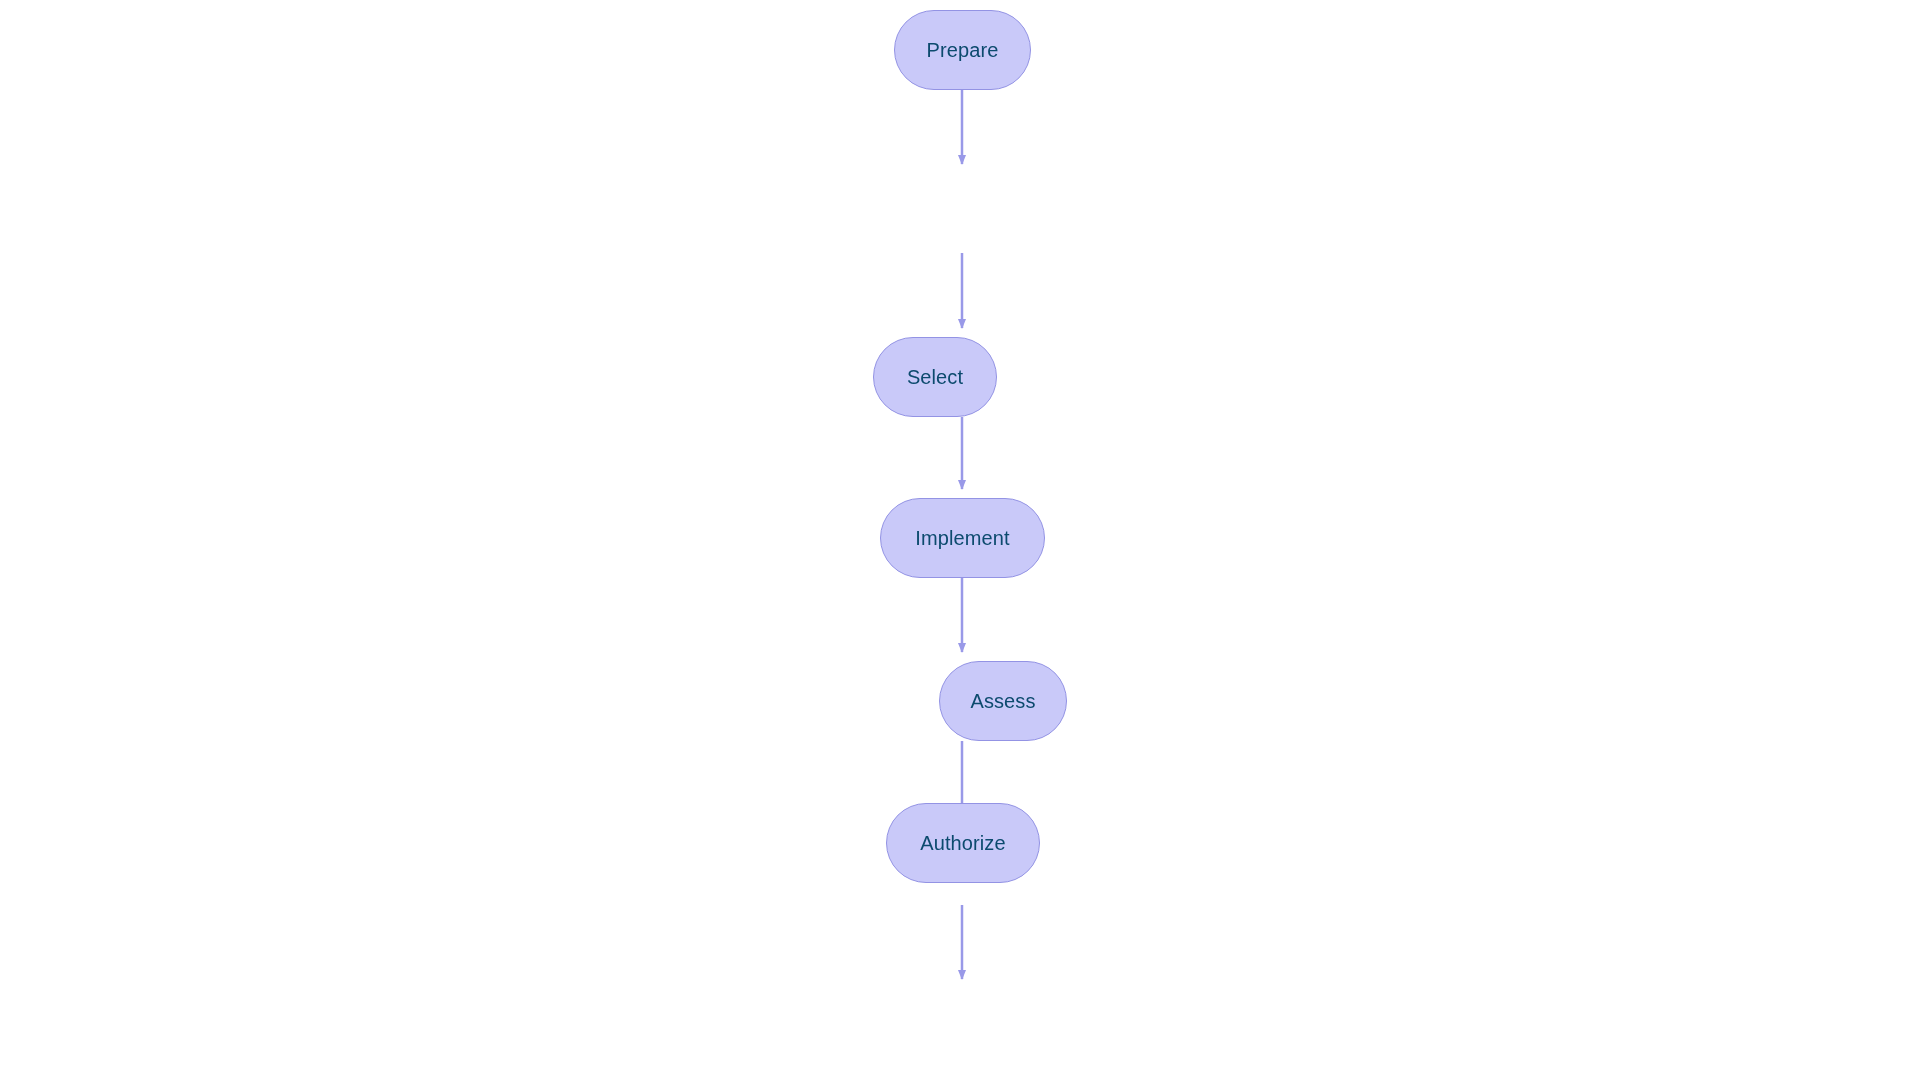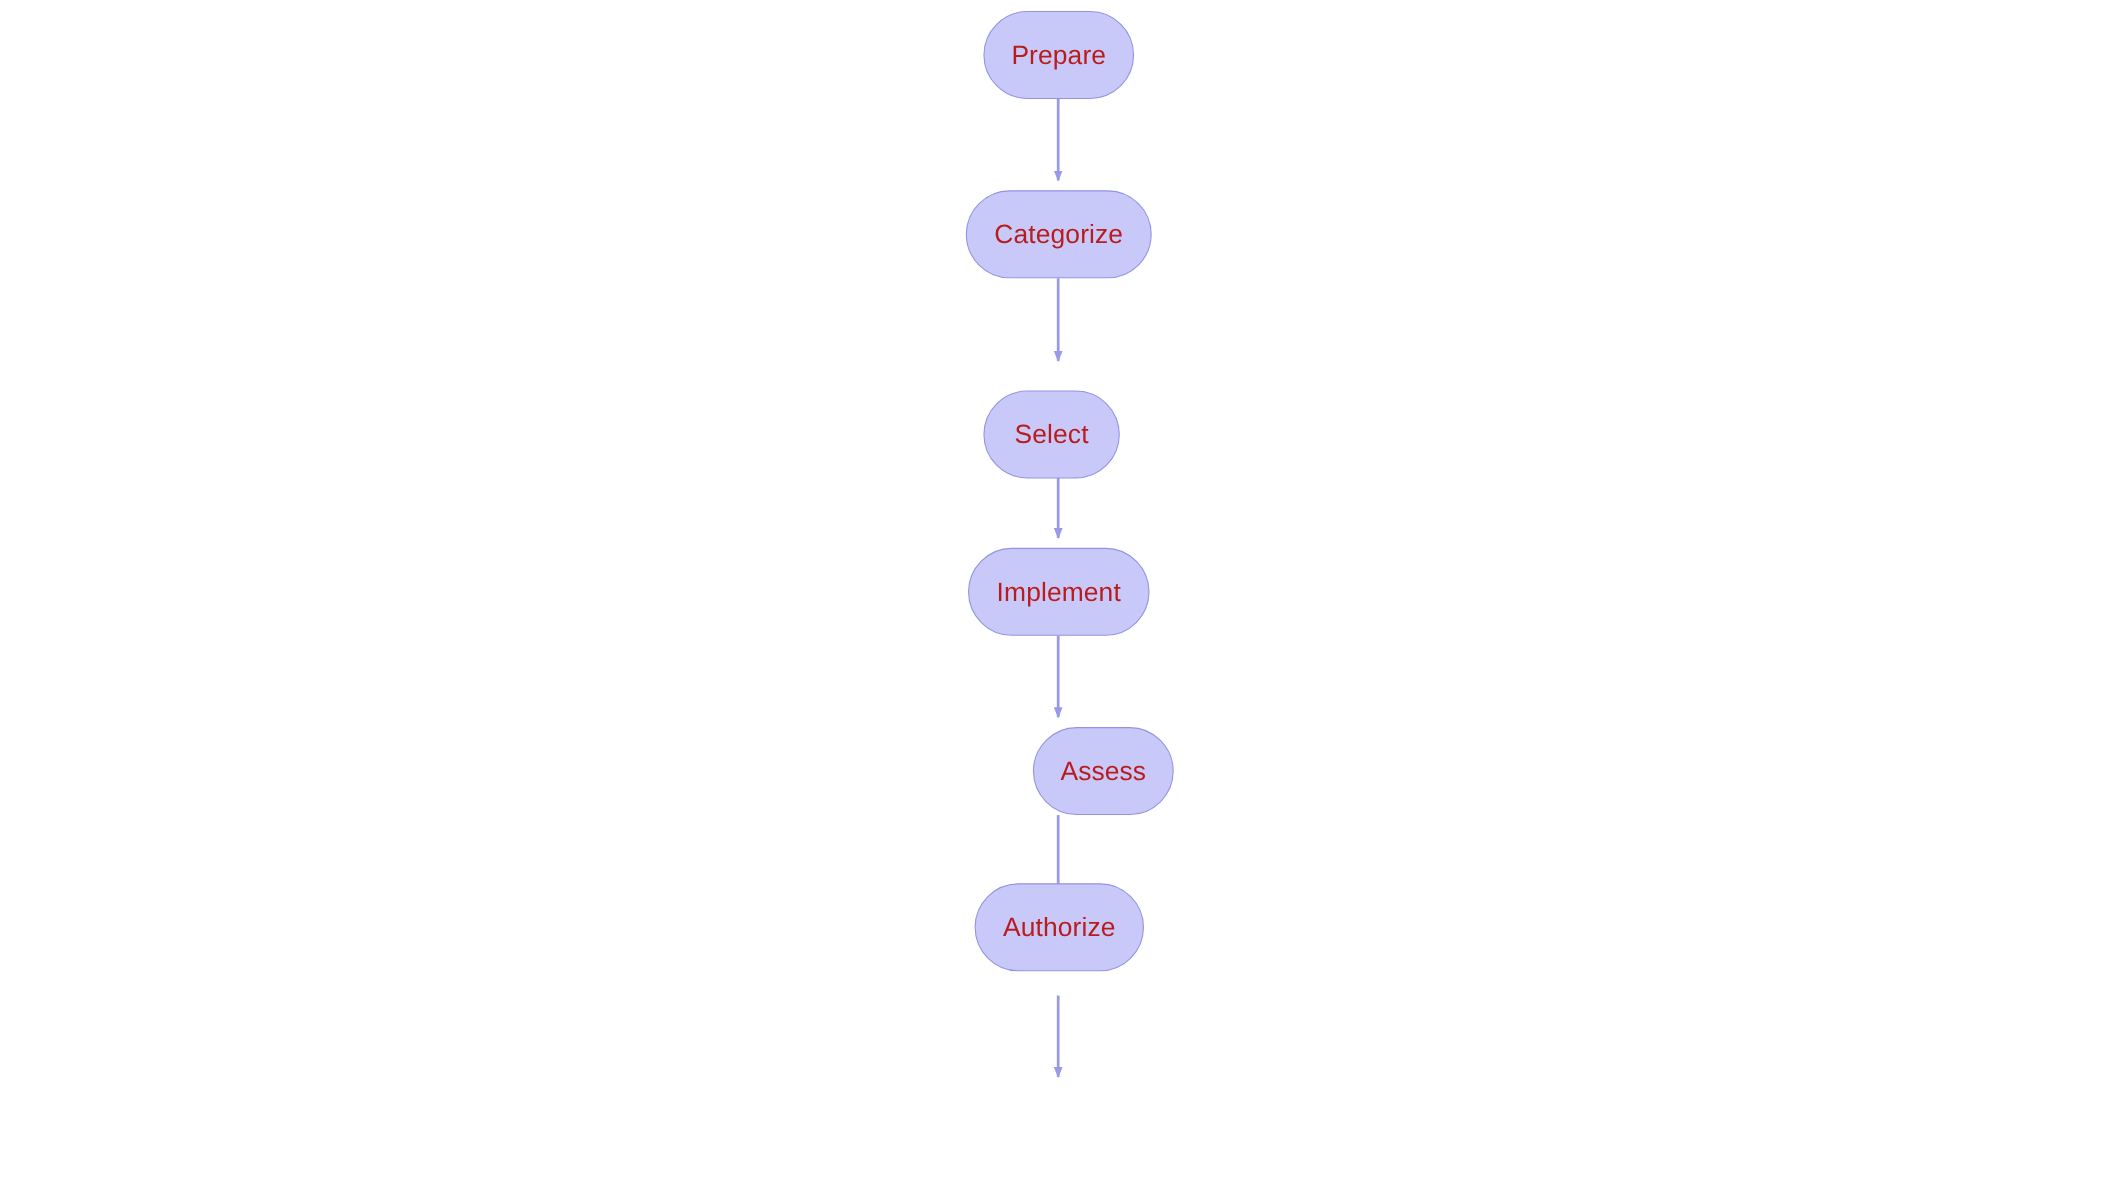--- a/index.html
+++ b/index.html
@@ -40,23 +40,23 @@
     display: flex;
     align-items: center;
     justify-content: center;
     background: #c9c9f9;
     border: 1px solid #9393e4;
     border-radius: 40px;
     height: 80px;
   }
   .flow-node-label {
     font-family: "Liberation Sans", sans-serif;
-    font-size: 24px;
+    font-size: 20px;
     line-height: 21px;
-    color: #b91c1c;
+    color: #0c4a6e;
     white-space: nowrap;
     letter-spacing: 0.1px;
   }
 </style>
 </head>
 <body>
 
 <div id="flowchart-canvas">
 
   <svg id="flow-svg" viewBox="0 0 1920 1083" xmlns="http://www.w3.org/2000/svg">
@@ -85,25 +85,22 @@
       <line x1="962" y1="905" x2="962" y2="979" stroke="#9999e8" stroke-width="2.5" marker-end="url(#arrowhead)"></line>
     </g>
   </svg>
 
   <div class="node-layer">
 
     <div class="flow-node" style="left:894px; top:10px; width:137px;">
       <span class="flow-node-label">Prepare</span>
     </div>
 
-    <div class="flow-node" style="left:878px; top:173px; width:169px;">
-      <span class="flow-node-label">Categorize</span>
-    </div>
 
-    <div class="flow-node" style="left:894px; top:337px; width:124px;margin-top:18px;">
+    <div class="flow-node" style="left:873px; top:337px; width:124px;">
       <span class="flow-node-label">Select</span>
     </div>
 
     <div class="flow-node" style="left:880px; top:498px; width:165px;text-align:center;">
       <span class="flow-node-label">Implement</span>
     </div>
 
     <div class="flow-node" style="left:939px; top:661px; width:128px;">
       <span class="flow-node-label">Assess</span>
     </div>

